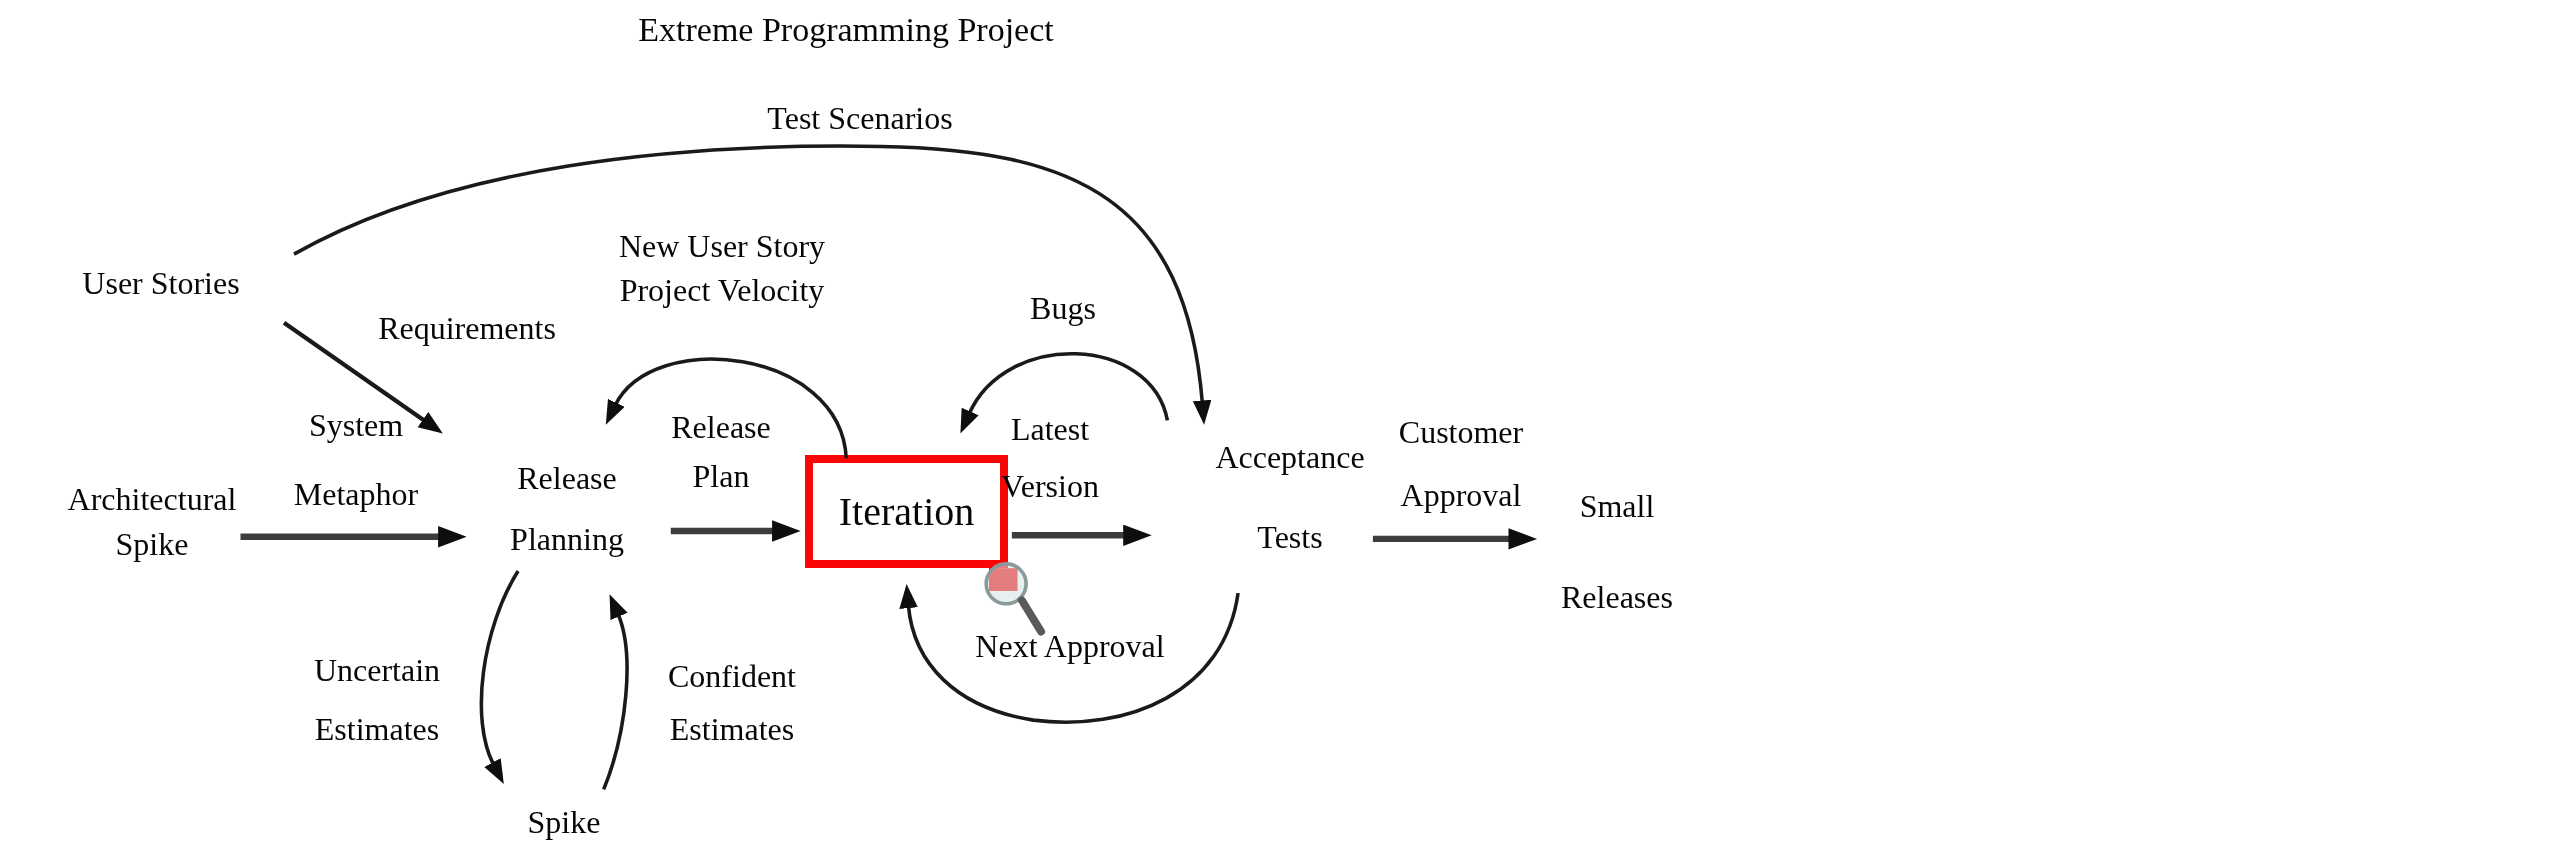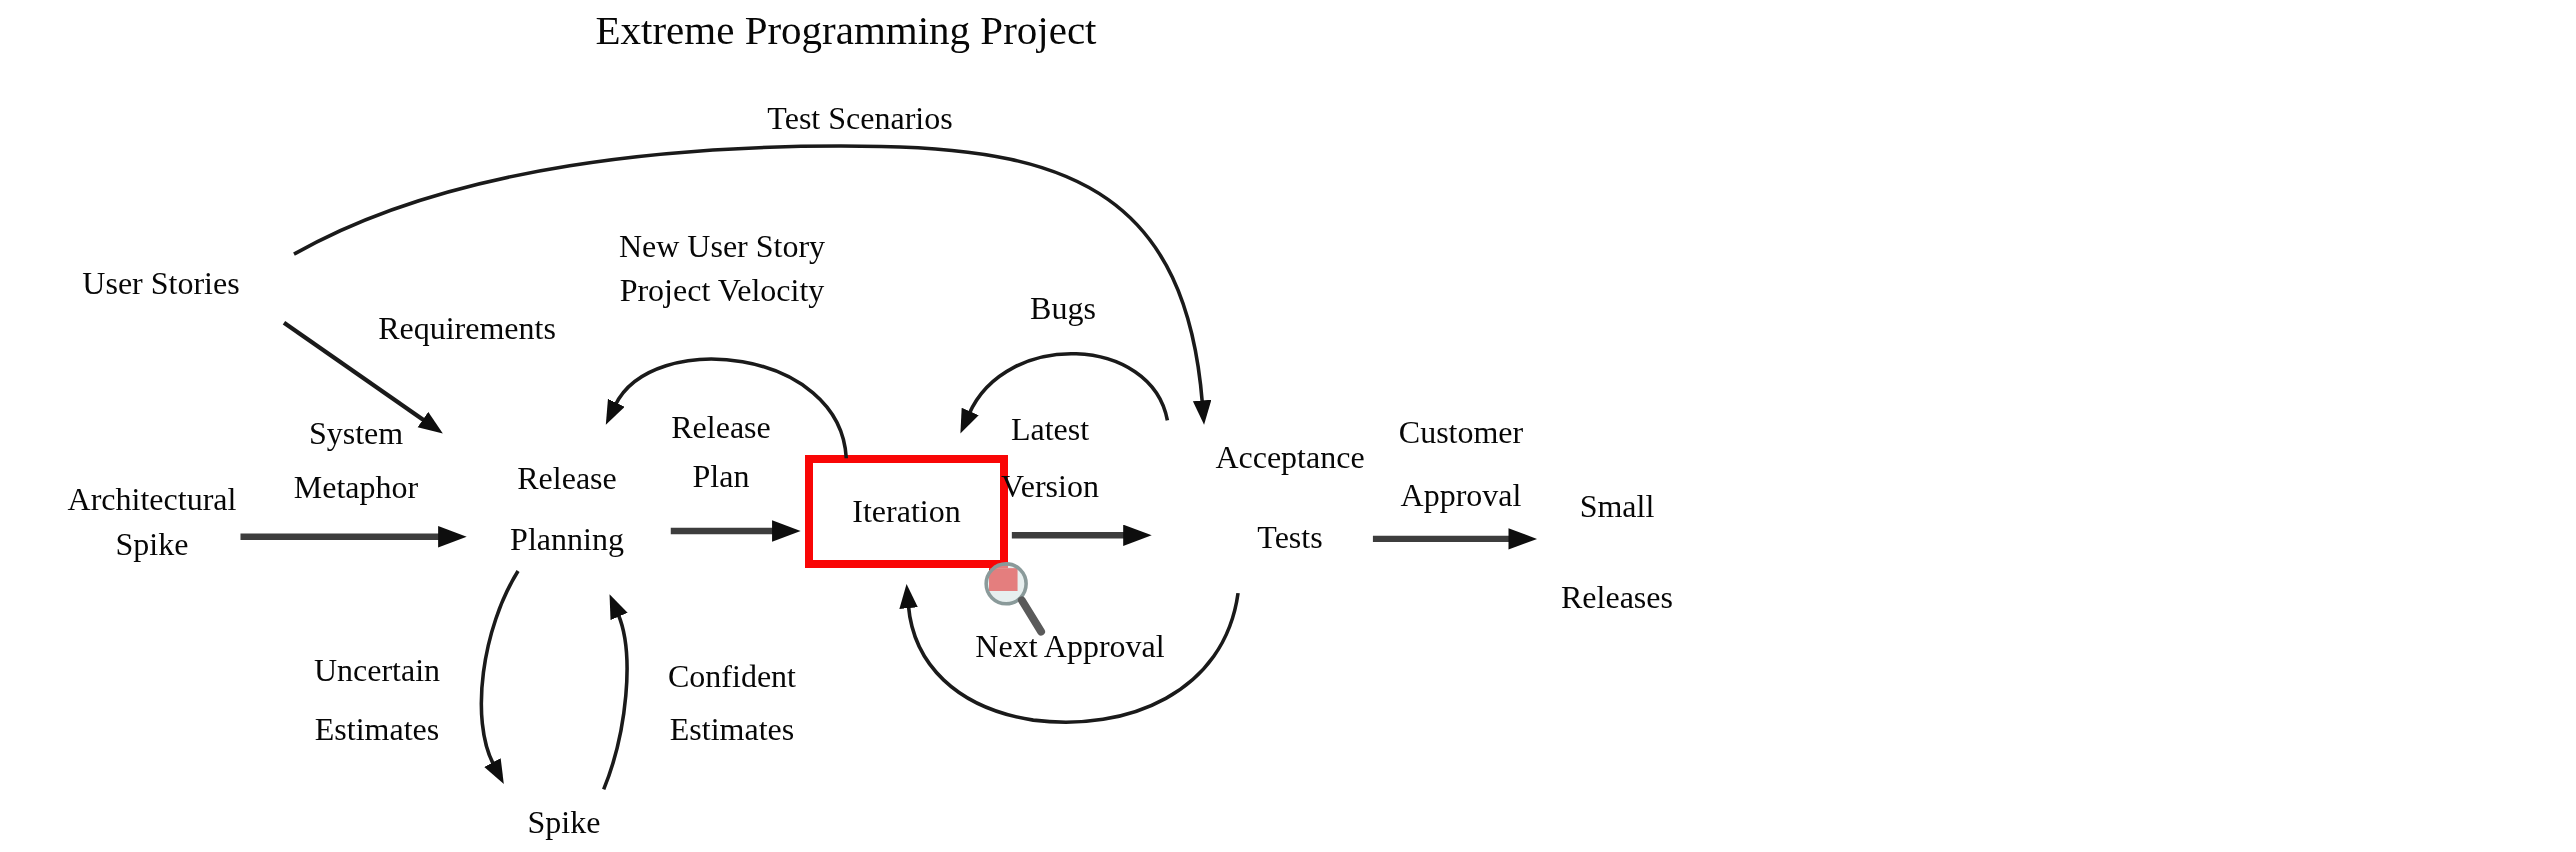--- a/index.html
+++ b/index.html
@@ -23,32 +23,32 @@
   .lbl{
     position:absolute;
     transform:translate(-50%,-50%);
     text-align:center;
     white-space:pre-line;
     font-size:32px;
     line-height:44px;
     z-index:3;
     user-select:none;
   }
-  .title{font-size:41px;}
+  .title{font-size:34px;}
   .iteration-box{
     position:absolute;
     left:805px;top:455px;width:203px;height:113px;
     border:8.6px solid var(--highlight-box);
     box-sizing:border-box;
     background:transparent;
     display:flex;align-items:center;justify-content:center;
     z-index:1;
   }
   .iteration-box span{
-    font-size:32px;
+    font-size:40px;
     z-index:1;
   }
 </style>
 </head>
 <body>
 
 <div id="stage">
 
   <svg id="edges" width="2576" height="853" viewBox="0 0 3610 1195">
     <defs>
@@ -99,21 +99,21 @@
 
   <div class="lbl" style="left:161px;top:283px;">User Stories</div>
 
   <div class="lbl" style="left:467px;top:328px;">Requirements</div>
 
   <div class="lbl" style="left:722px;top:268px;line-height:44px;">New User Story
 Project Velocity</div>
 
   <div class="lbl" style="left:1063px;top:308px;font-family:Liberation Serif, serif;">Bugs</div>
 
-  <div class="lbl" style="left:356px;top:460px;line-height:54px;">System
+  <div class="lbl" style="left:356px;top:460px;line-height:69px;">System
 Metaphor</div>
 
   <div class="lbl" style="left:152px;top:522px;line-height:45px;">Architectural
 Spike</div>
 
   <div class="lbl" style="left:567px;top:509px;line-height:61px;">Release
 Planning</div>
 
   <div class="lbl" style="left:721px;top:452px;line-height:49px;">Release
 Plan</div>

